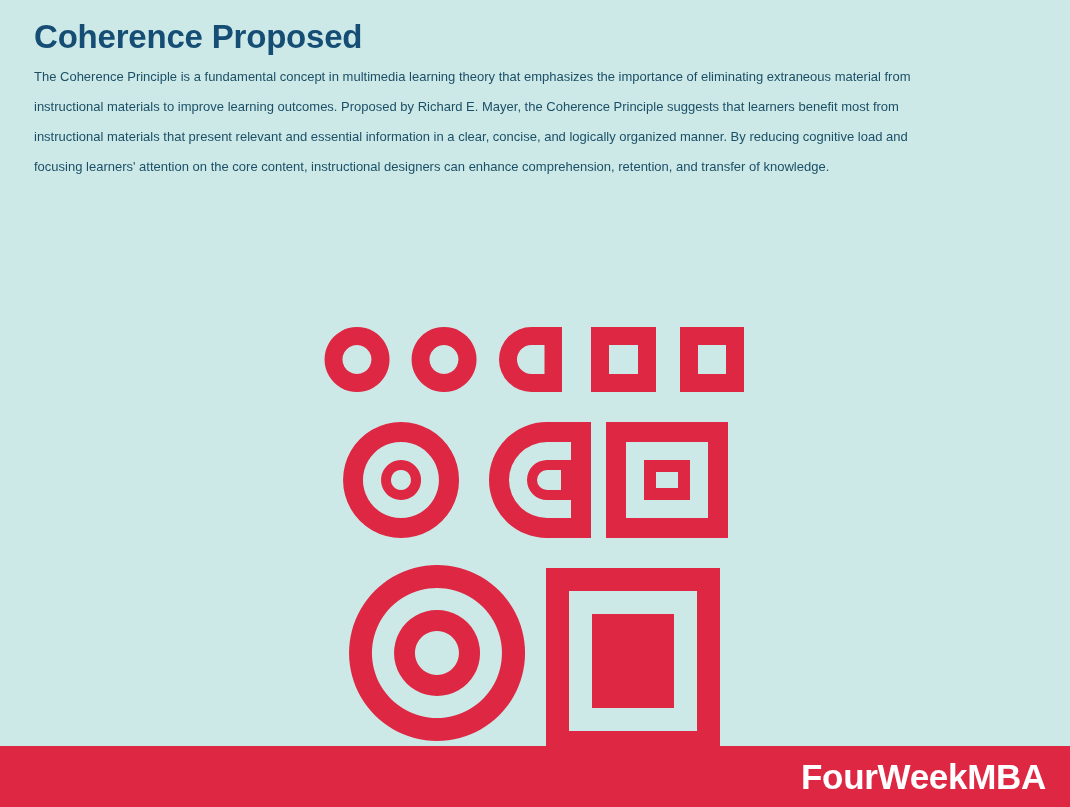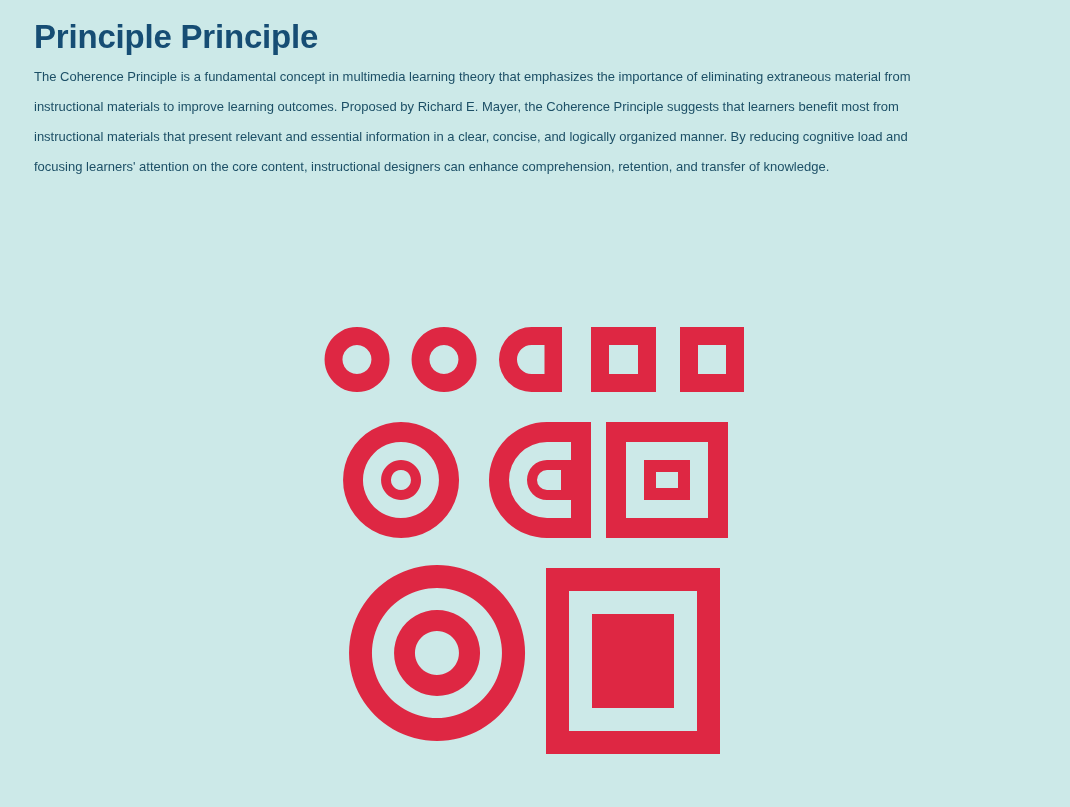--- a/index.html
+++ b/index.html
@@ -81,21 +81,21 @@
     letter-spacing: -0.3px;
     white-space: nowrap;
   }
 </style>
 </head>
 <body>
 
 <div id="slide">
 
   <div id="text-block">
-    <h1 id="page-title">Principle Principle</h1>
+    <h1 id="page-title">Coherence Proposed</h1>
     <p id="body-text">The Coherence Principle is a fundamental concept in multimedia learning theory that emphasizes the importance of eliminating extraneous material from instructional materials to improve learning outcomes. Proposed by Richard E. Mayer, the Coherence Principle suggests that learners benefit most from instructional materials that present relevant and essential information in a clear, concise, and logically organized manner. By reducing cognitive load and focusing learners' attention on the core content, instructional designers can enhance comprehension, retention, and transfer of knowledge.</p>
   </div>
 
   <div id="graphic">
     <svg width="1070" height="460" viewBox="0 0 1070 460" xmlns="http://www.w3.org/2000/svg">
 
       <g>
         <path fill="#de2743" fill-rule="evenodd" d="M357,27 a32.5,32.5 0 1,0 0.1,0 Z
                  M357,45 a14.5,14.5 0 1,1 -0.1,0 Z"></path>
       </g>
@@ -150,14 +150,17 @@
 
       <g>
         <path fill="#de2743" fill-rule="evenodd" d="M546,268 h174 v186 h-174 Z
                  M569,291 h128 v140 h-128 Z
                  M592,314 h82 v94 h-82 Z"></path>
       </g>
 
     </svg>
   </div>
 
+  <div id="footer-bar">
+    <div id="footer-brand">FourWeekMBA</div>
+  </div>
 
 </div>
 
 </body></html>

